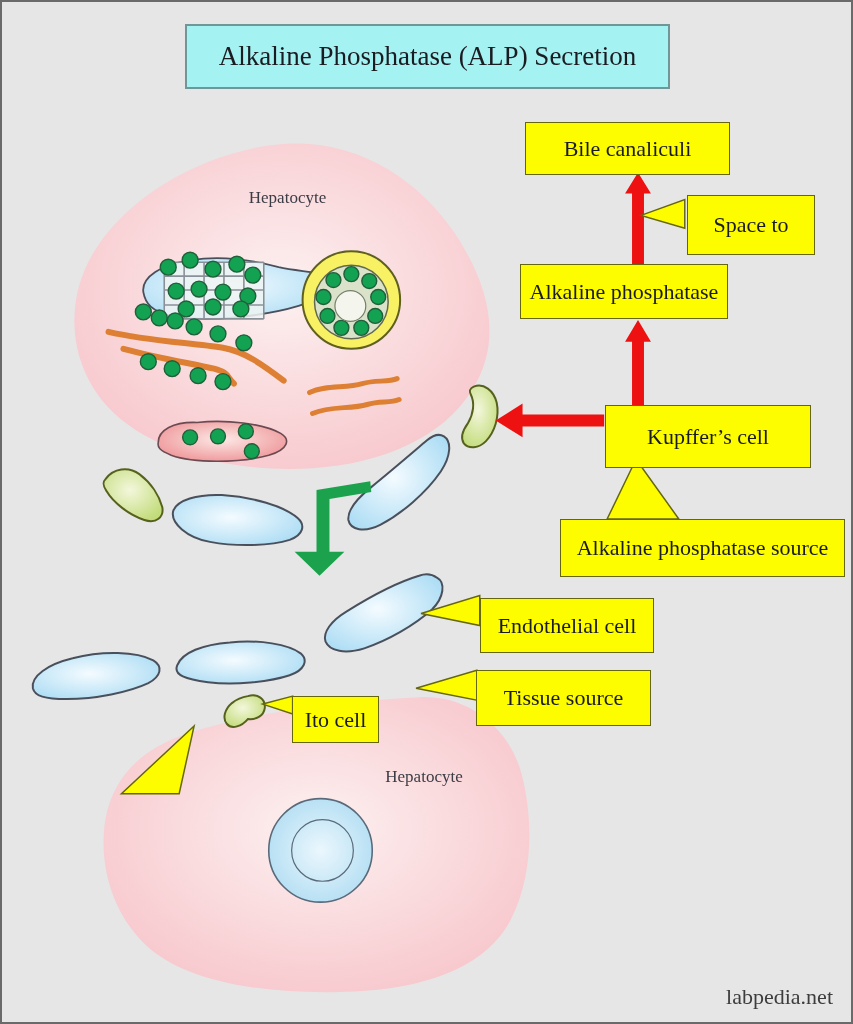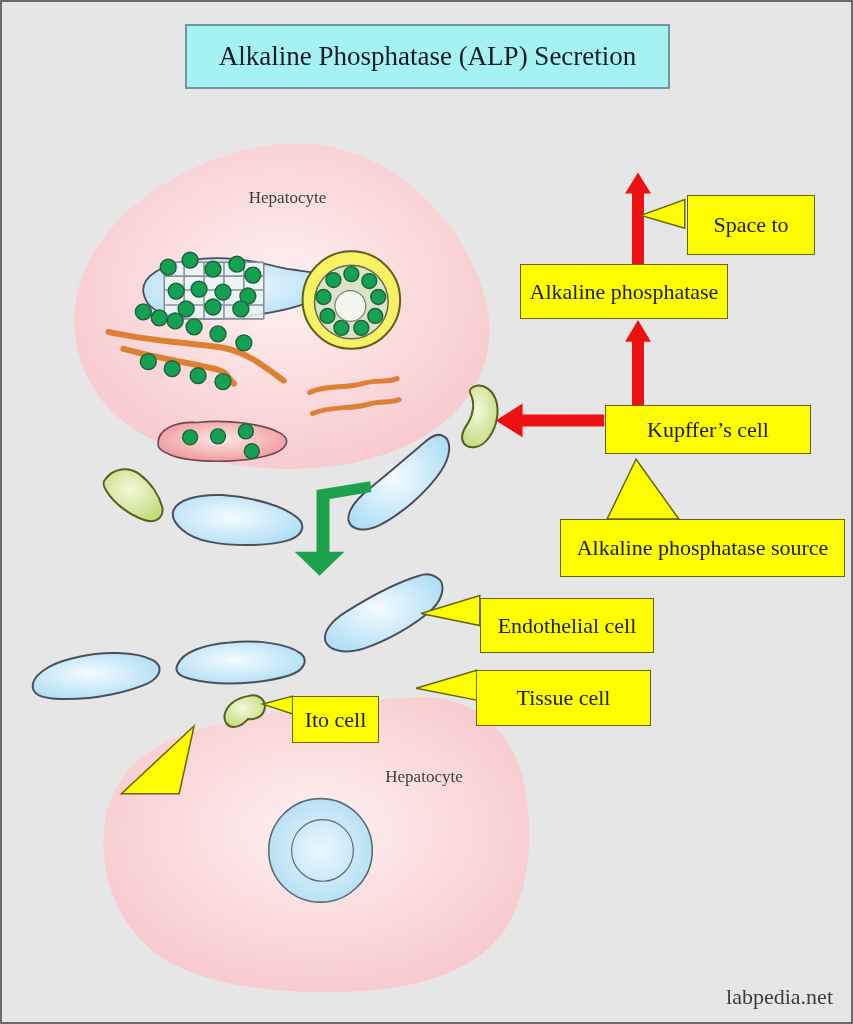--- a/index.html
+++ b/index.html
@@ -212,22 +212,23 @@
     <polygon class="tail" points="416,689 477,671 477,701"></polygon>
     <polygon class="tail" points="262,705 292,697 292,715"></polygon>
     <polygon class="tail" points="193,727 120,795 178,795"></polygon>
   </svg>
 
   <div class="title">Alkaline Phosphatase (ALP) Secretion</div>
 
   <div class="celltext" style="left:228px;top:183px;width:115px;height:26px;">Hepatocyte</div>
   <div class="celltext" style="left:366px;top:762px;width:112px;height:26px;">Hepatocyte</div>
 
+  <div class="label" style="left:523px;top:120px;width:205px;height:53px;">Bile canaliculi</div>
   <div class="label" style="left:685px;top:193px;width:128px;height:60px;">Space to</div>
   <div class="label" style="left:518px;top:262px;width:208px;height:55px;">Alkaline phosphatase</div>
-  <div class="label" style="left:603px;top:403px;width:206px;height:49px;">Kupffer’s cell</div>
+  <div class="label" style="left:603px;top:403px;width:206px;height:63px;">Kupffer’s cell</div>
   <div class="label" style="left:558px;top:517px;width:285px;height:58px;">Alkaline phosphatase source</div>
   <div class="label" style="left:478px;top:596px;width:174px;height:55px;">Endothelial cell</div>
-  <div class="label" style="left:474px;top:668px;width:175px;height:56px;">Tissue cell</div>
+  <div class="label" style="left:474px;top:668px;width:175px;height:56px;">Tissue source</div>
   <div class="label" style="left:290px;top:694px;width:87px;height:47px;">Ito cell</div>
 
   <div class="watermark">labpedia.net</div>
 </div>
 
 </body></html>

